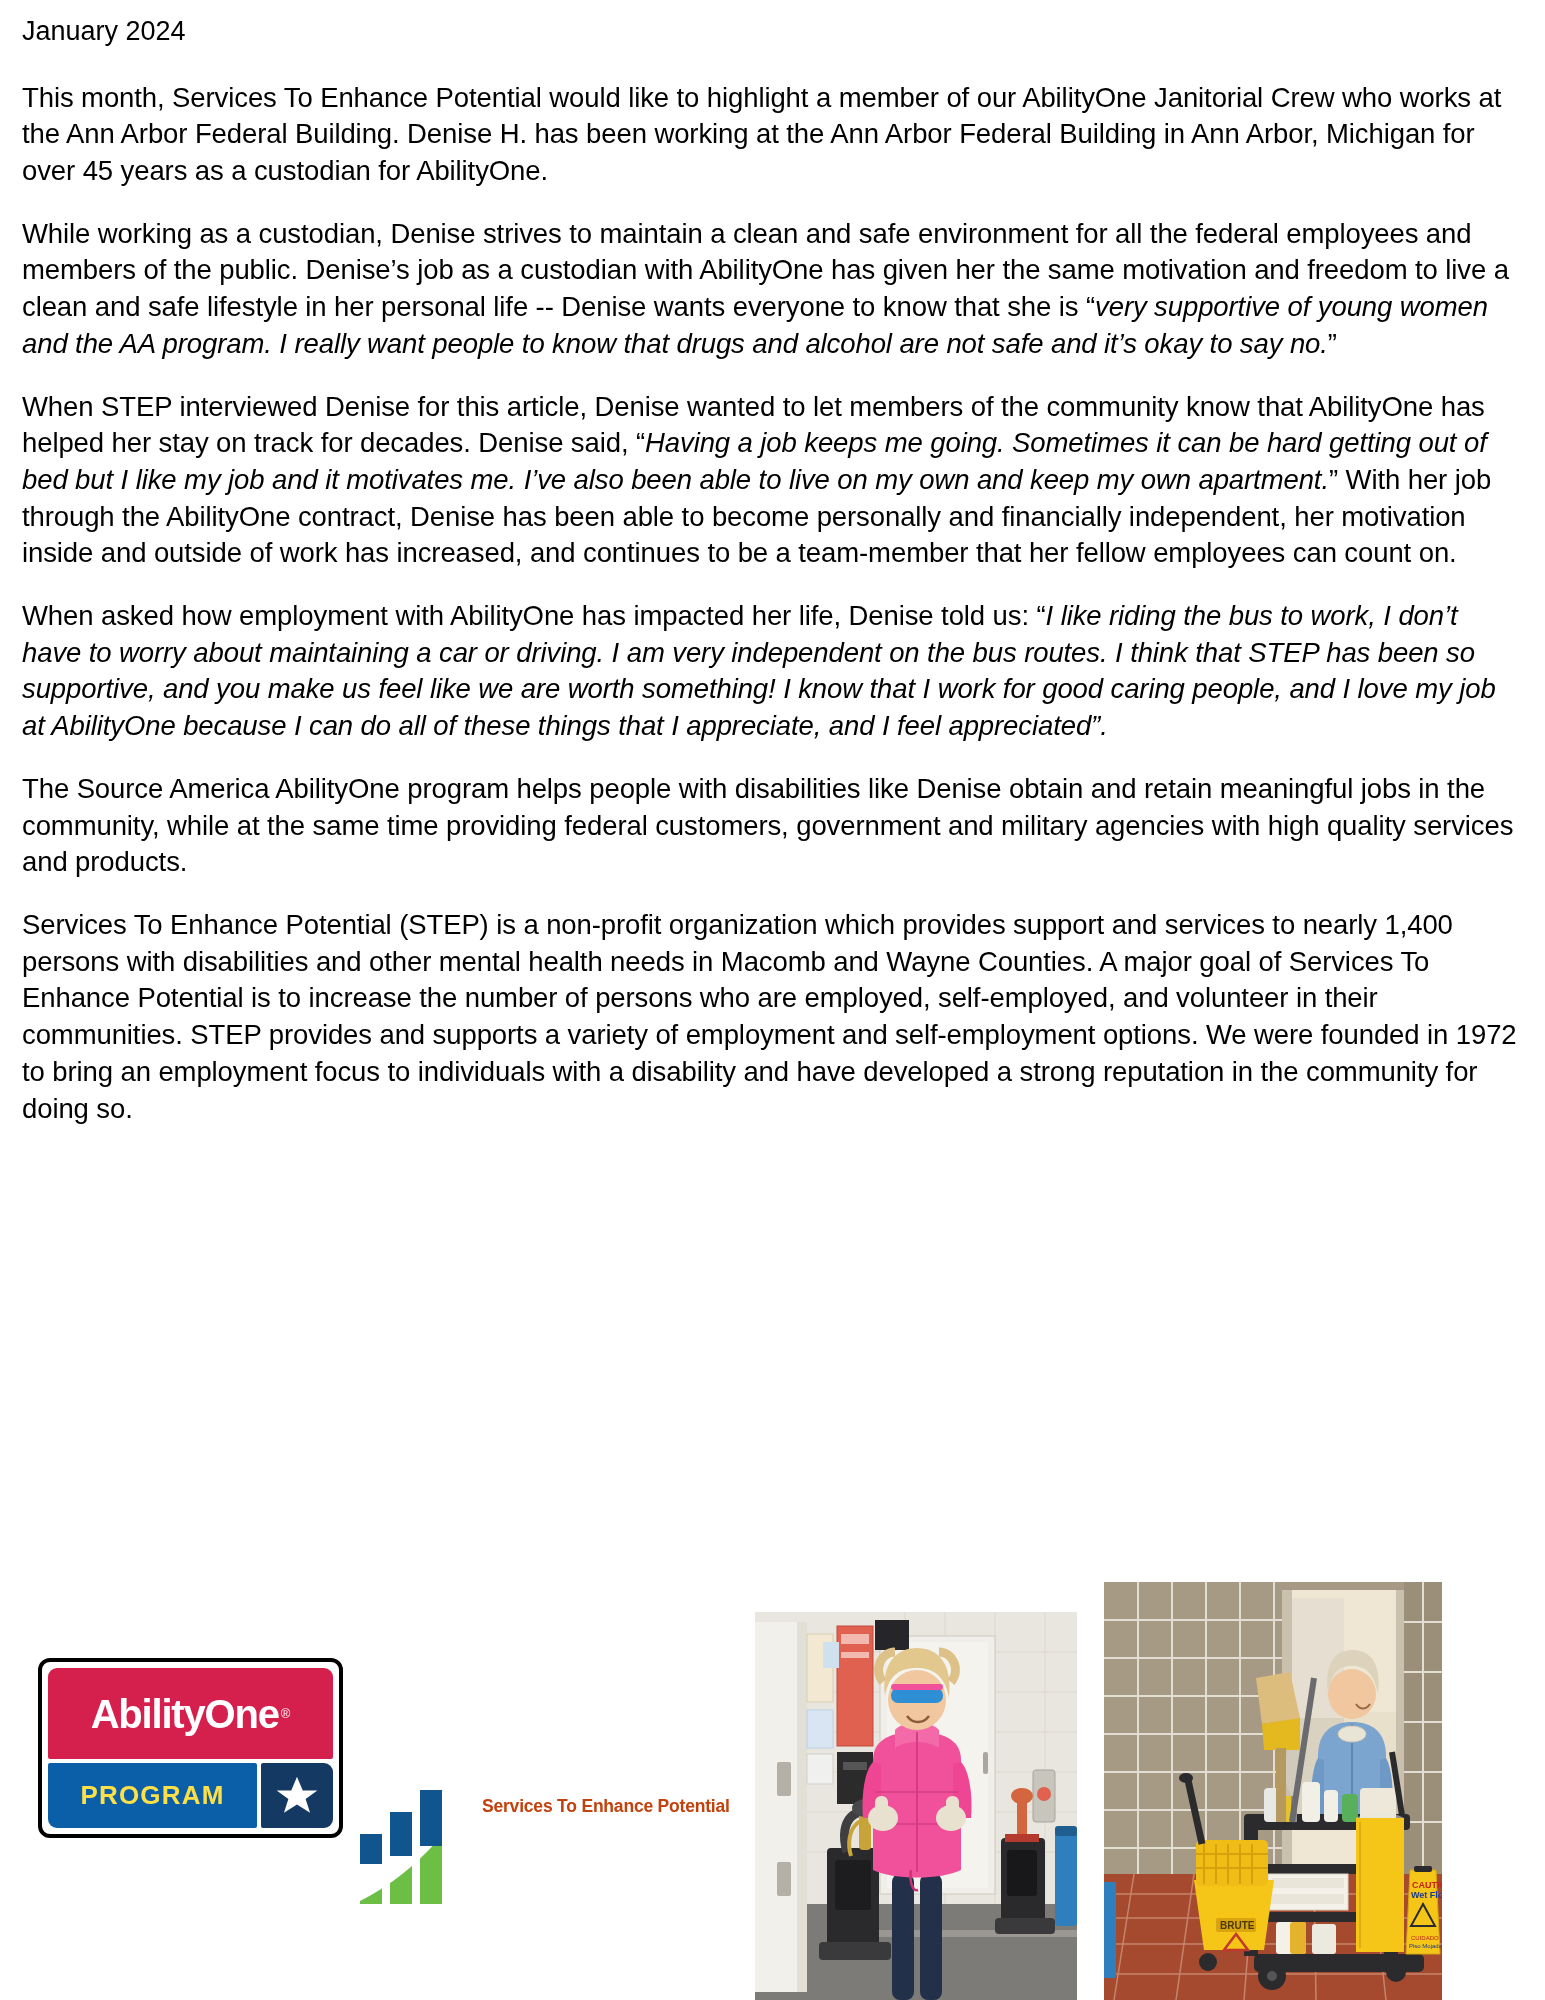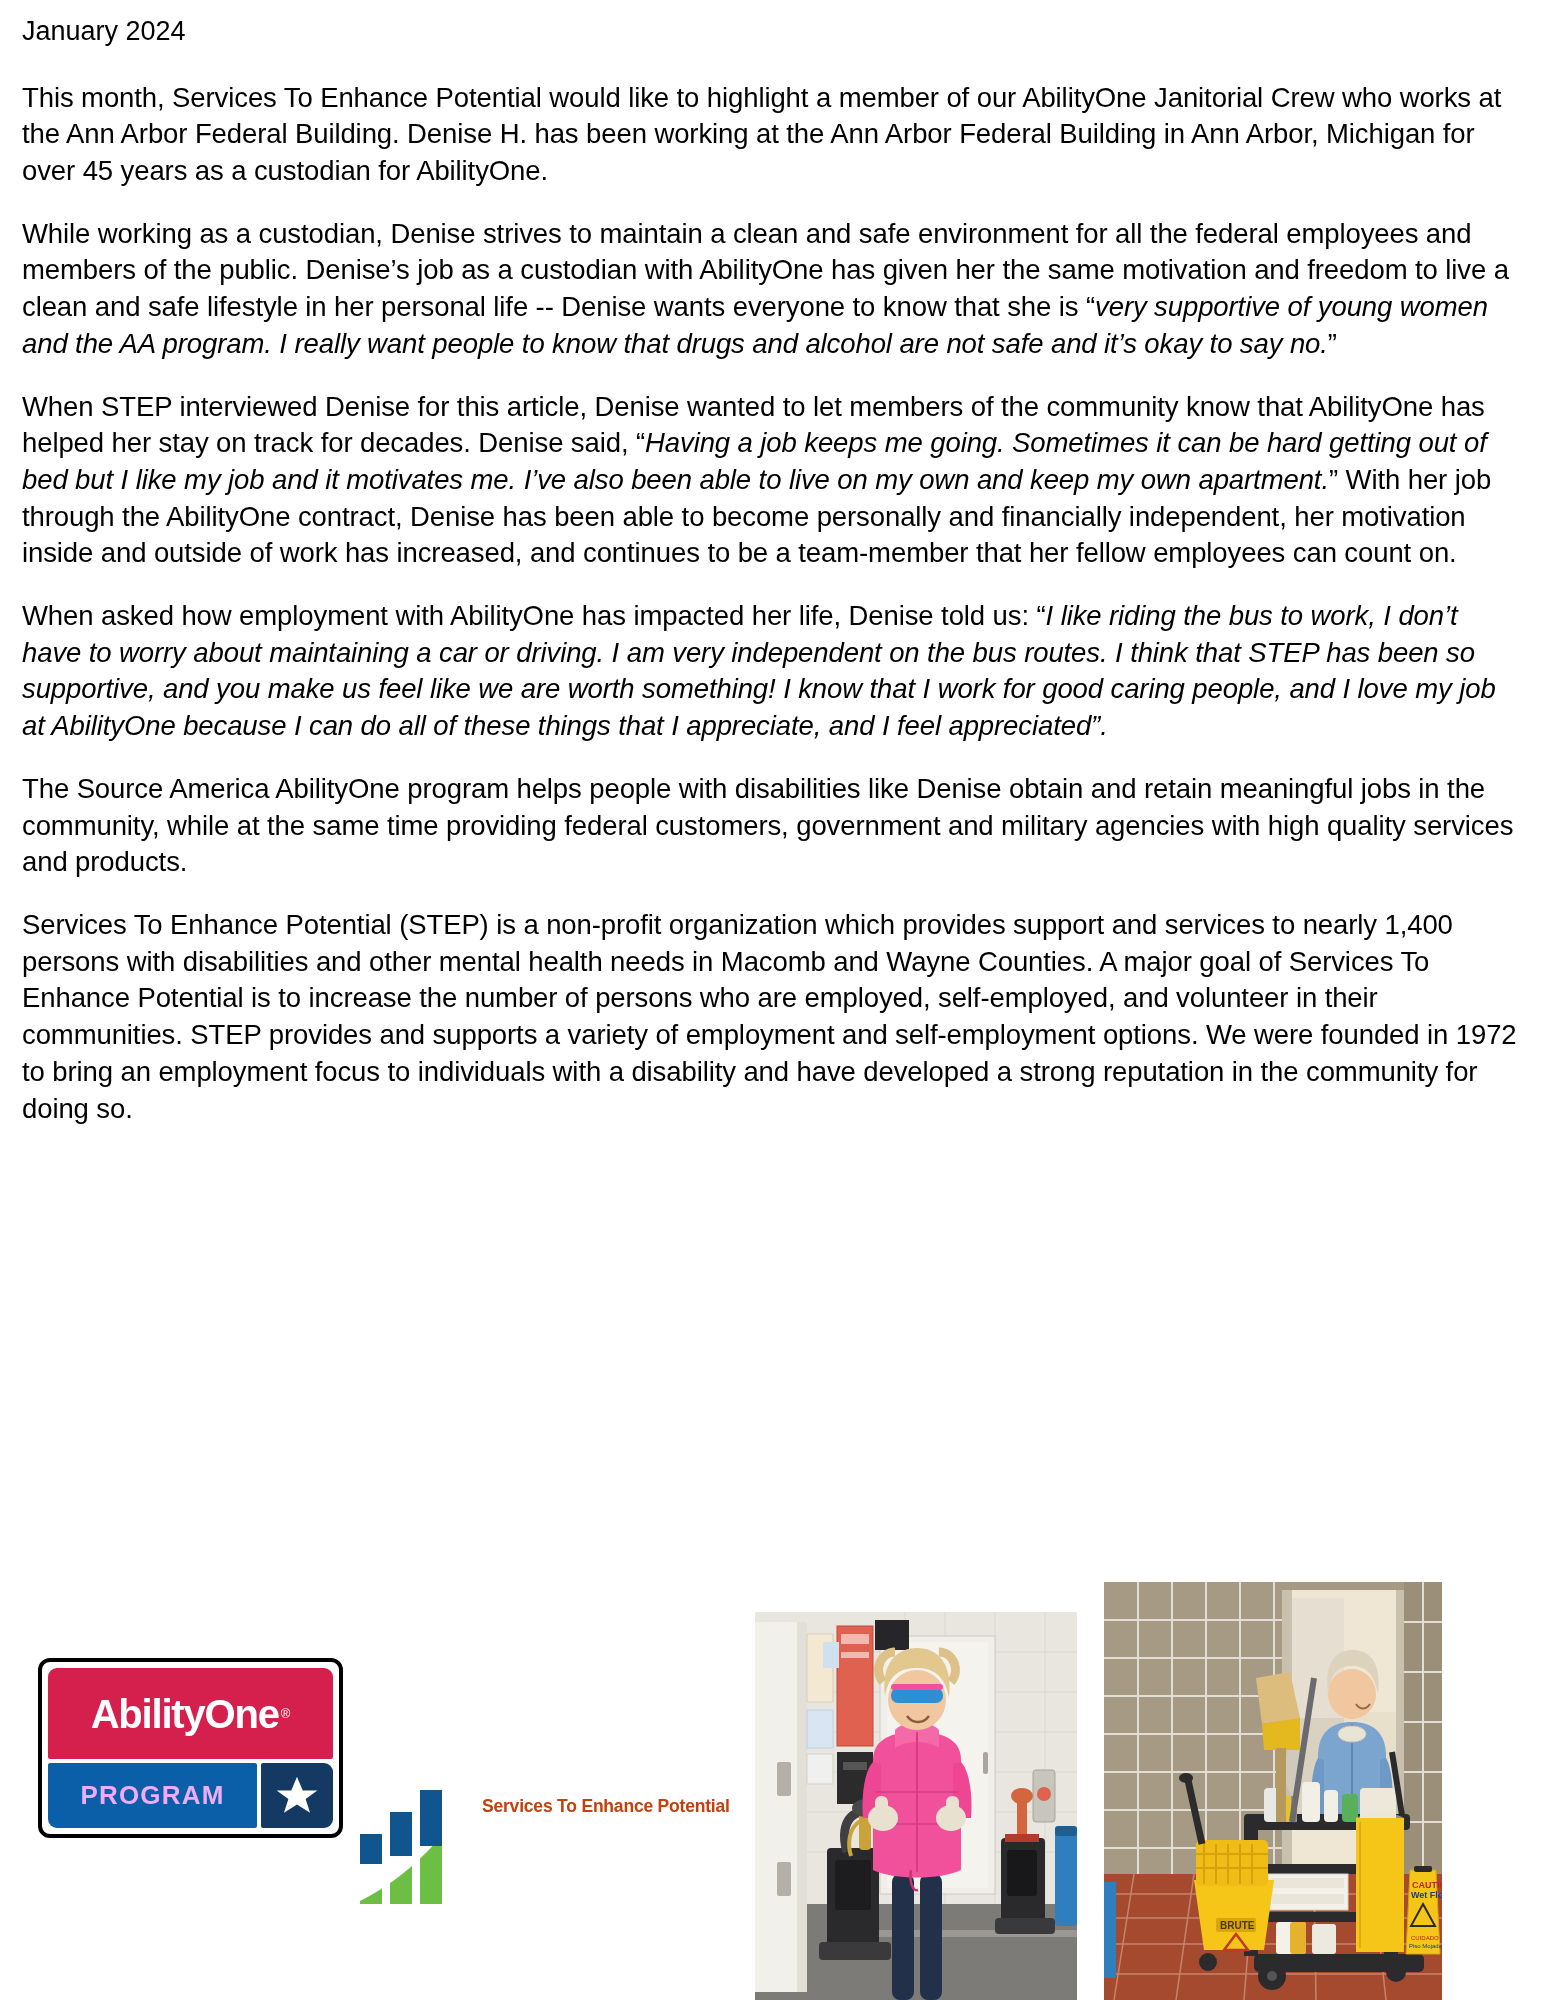--- a/index.html
+++ b/index.html
@@ -91,21 +91,21 @@
   }
   .ao-program {
     flex: 1 1 auto;
     background: #0a5fa8;
     border-radius: 2px 2px 2px 9px;
     display: flex;
     align-items: center;
     justify-content: center;
   }
   .ao-program span {
-    color: #f0abfc;
+    color: #fde047;
     font-size: 26px;
     font-weight: bold;
     letter-spacing: 1.2px;
   }
   .ao-star {
     flex: 0 0 72px;
     background: #143a63;
     border-radius: 2px 9px 9px 2px;
     display: flex;
     align-items: center;

